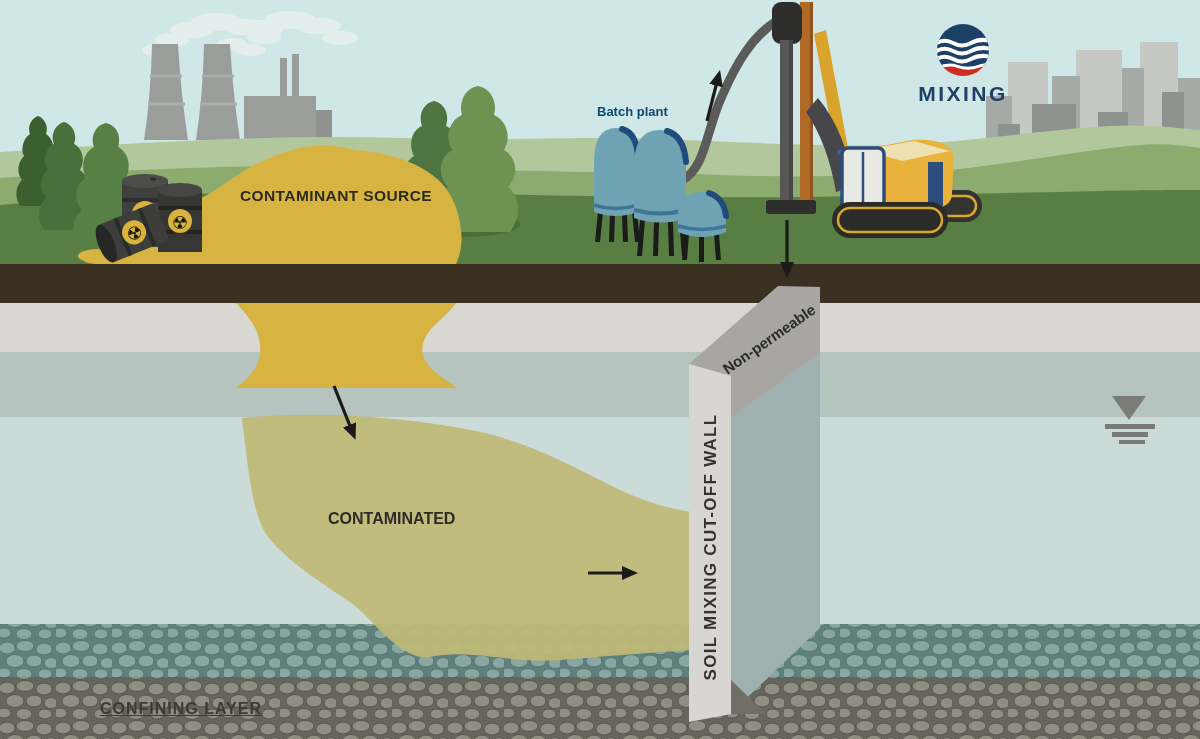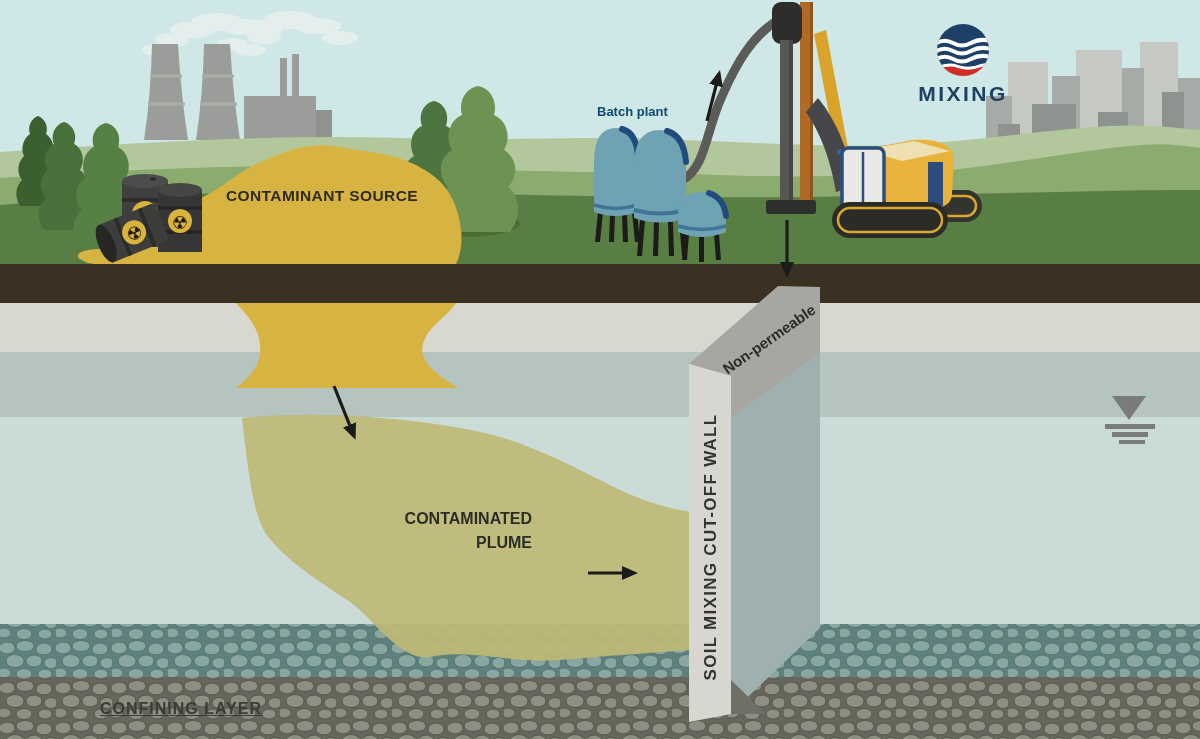--- a/index.html
+++ b/index.html
@@ -1,23 +1,23 @@
 <!DOCTYPE html>
 <html><head>
 <meta charset="utf-8">
 <style>
   html,body{margin:0;padding:0;background:#ffffff;}
   .stage{position:relative;width:1200px;height:739px;overflow:hidden;
          font-family:"Liberation Sans",sans-serif;background:#cfe8e7;}
   .stage svg{position:absolute;left:0;top:0;}
   .lbl{position:absolute;font-weight:bold;white-space:nowrap;}
   #lbl-batch{left:597px;top:104px;font-size:13px;color:#0c4a6e;}
-  #lbl-source{left:222px;top:187px;width:200px;text-align:center;
+  #lbl-source{left:236px;top:187px;width:200px;text-align:center;
               font-size:15.5px;color:#2e2b1e;letter-spacing:.4px;}
-  #lbl-plume{left:328px;top:507px;width:204px;text-align:right;
+  #lbl-plume{left:328px;top:507px;width:204px;text-align:left;
              font-size:16px;color:#2c2c26;line-height:1.5;}
   #lbl-wall{left:711px;top:547px;transform:translate(-50%,-50%) rotate(-90deg);
             font-size:17px;letter-spacing:1.3px;color:#34332e;}
   #lbl-nonperm{left:769px;top:339px;transform:translate(-50%,-50%) rotate(-35deg);
                font-size:15px;color:#2b2b27;}
   #lbl-confining{left:100px;top:700px;font-size:16px;letter-spacing:1px;color:#3b3b33;text-decoration:underline;}
   #lbl-brand{left:963px;top:82px;transform:translateX(-50%);
              font-size:21px;font-weight:800;letter-spacing:2.5px;color:#1d4067;}
 </style>
 </head>
@@ -264,20 +264,19 @@
       <path d="M935,68 Q947,61 958,65 T981,64 L991,62 L991,80 L935,80 Z" fill="#ffffff"></path>
       <path d="M935,71 Q947,64 958,68 T981,67 L991,65 L991,80 L935,80 Z" fill="#cf2c24"></path>
     </g>
   </g>
 </svg>
 
 <div class="lbl" id="lbl-batch">Batch plant</div>
 <div class="lbl" id="lbl-source">CONTAMINANT SOURCE</div>
 <div class="lbl" id="lbl-plume">
   <div>CONTAMINATED</div>
-  <div>PLUME</div>
 </div>
 <div class="lbl" id="lbl-wall">SOIL MIXING CUT-OFF WALL</div>
 <div class="lbl" id="lbl-nonperm">Non-permeable</div>
 <div class="lbl" id="lbl-confining">CONFINING LAYER</div>
 <div class="lbl" id="lbl-brand">MIXING</div>
 
 </div>
 
 </body></html>

